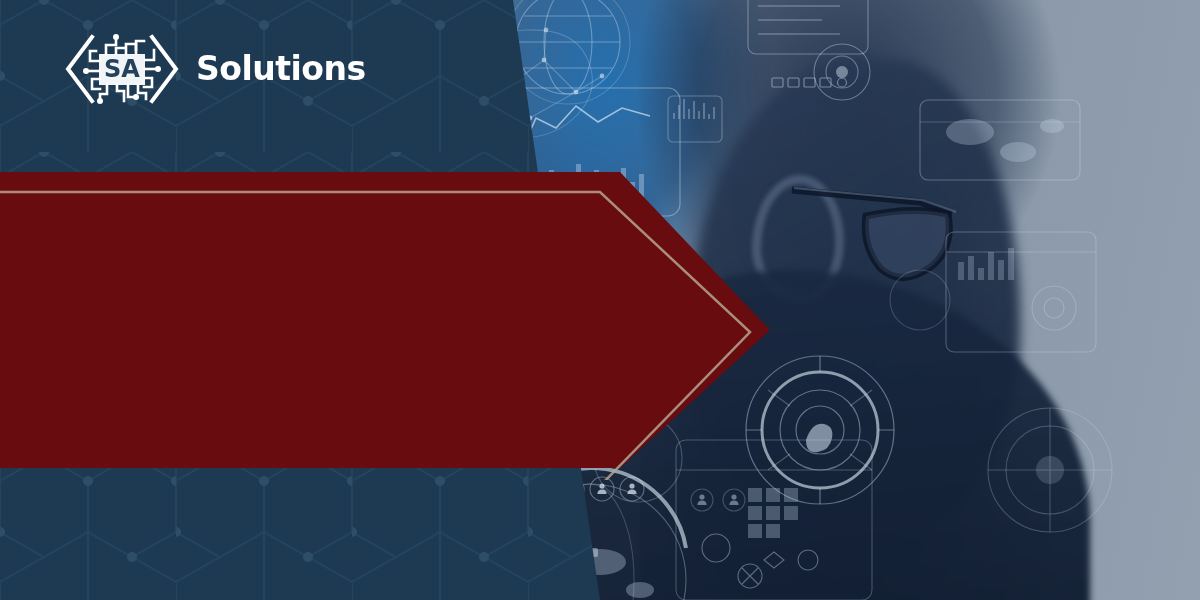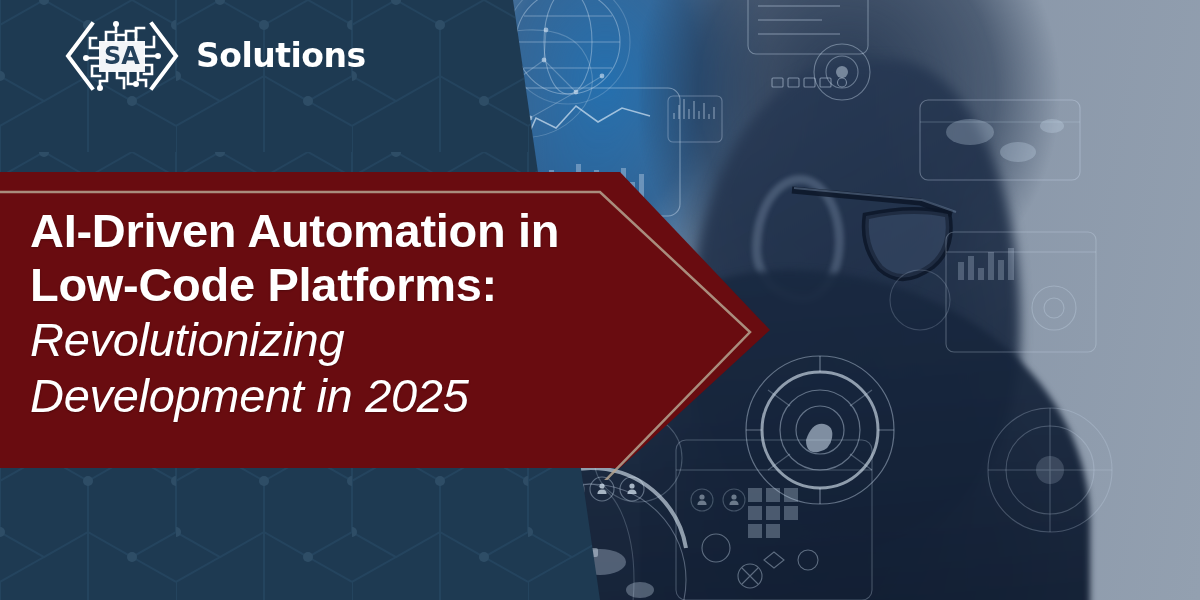--- a/index.html
+++ b/index.html
@@ -86,21 +86,21 @@
   .hexpanel{
     position:absolute;left:0;top:0;width:640px;height:600px;
     background:#1e3a52;
     -webkit-clip-path:polygon(0 0, 513px 0, 600px 600px, 0 600px);
     clip-path:polygon(0 0, 513px 0, 600px 600px, 0 600px);
   }
   .hexpanel .hexgrid{position:absolute;inset:0;opacity:.85;}
 
   
   .logo{
-    position:absolute;left:62px;top:16px;
+    position:absolute;left:62px;top:29px;
     display:flex;align-items:center;gap:14px;
   }
   .logo-mark{width:120px;height:80px;flex:0 0 auto;}
   .logo-word{
     display:flex;flex-direction:row;
     color:#ffffff;
     font-family:"DejaVu Sans","Liberation Sans",sans-serif;
     font-weight:700;
     font-size:33px;
     line-height:.94;
@@ -460,21 +460,15 @@
     <div class="logo-word">
       <span>Solutions</span>
     </div>
   </div>
 
   <div class="title-wrap">
     <svg class="title-shape" viewBox="0 0 800 320">
       <polygon points="0,12 620,12 770,170 620,308 0,308" fill="#690c10"></polygon>
       <polyline points="0,32 600,32 750,172 600,326" fill="none" stroke="#b5a490" stroke-width="2.5" opacity=".85"></polyline>
     </svg>
-    <div class="title-text">
-      <div class="t-line">AI-Driven Automation in</div>
-      <div class="t-line"><span>Low-Code Platforms</span><span class="colon">:</span></div>
-      <div class="t-line-i">Revolutionizing</div>
-      <div class="t-line-i">Development in 2025</div>
-    </div>
   </div>
 
 </div>
 
 </body></html>

